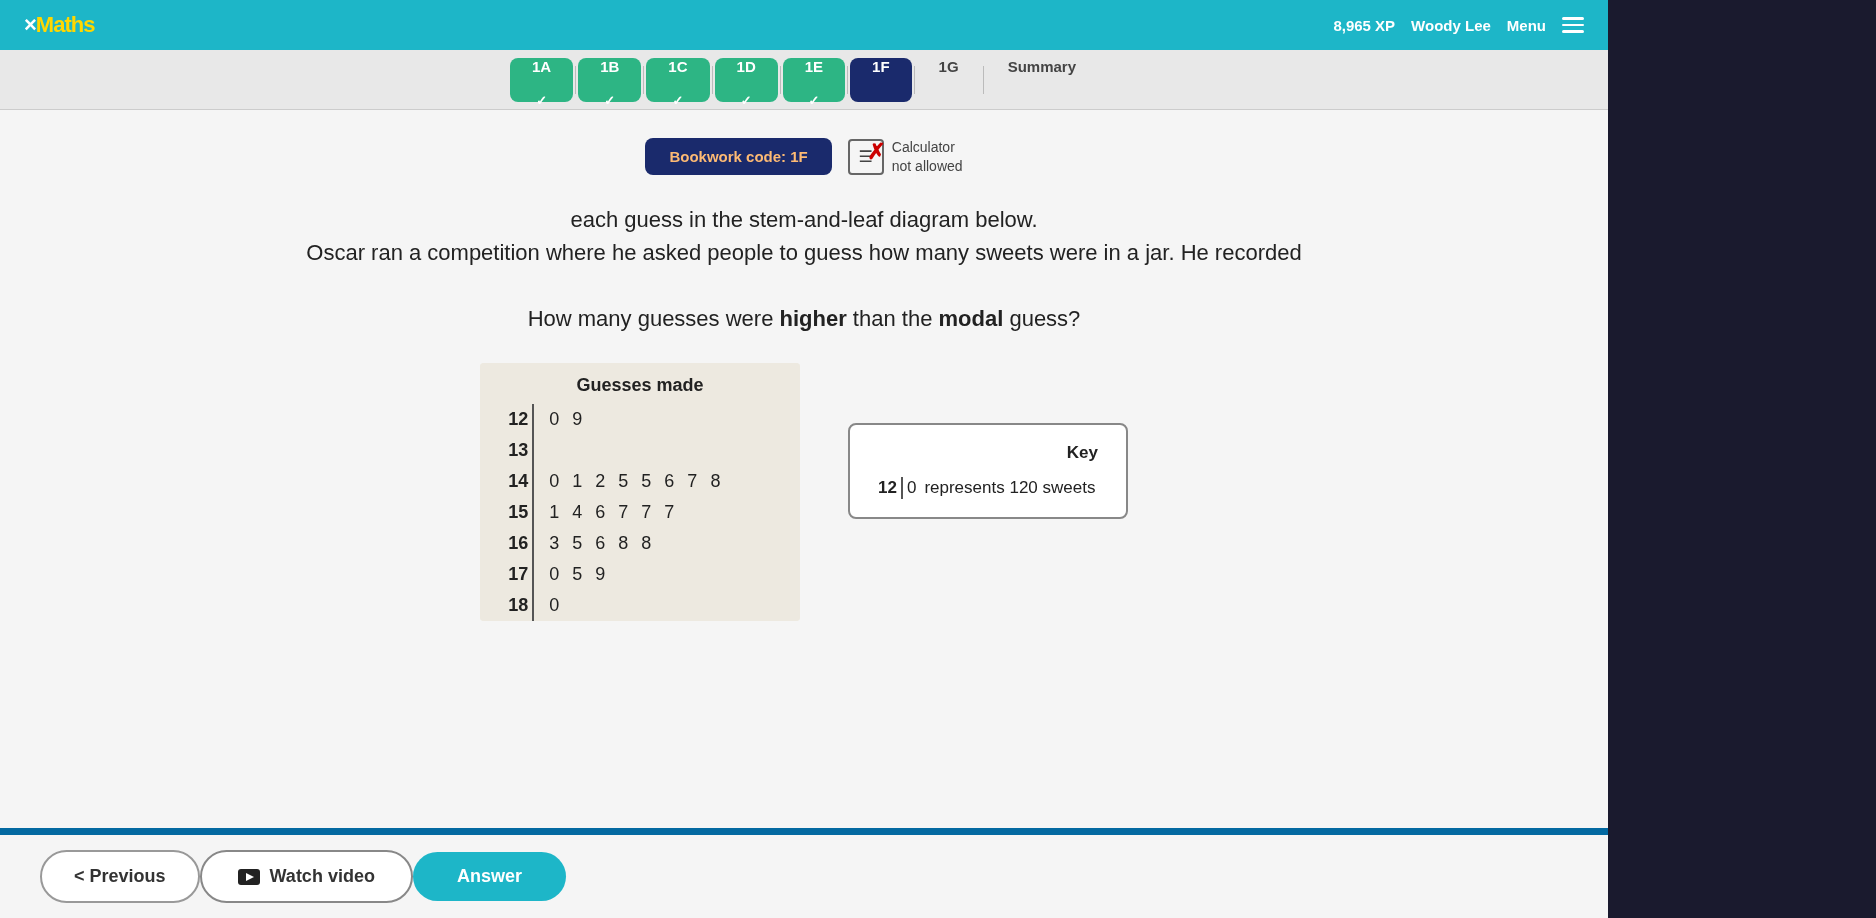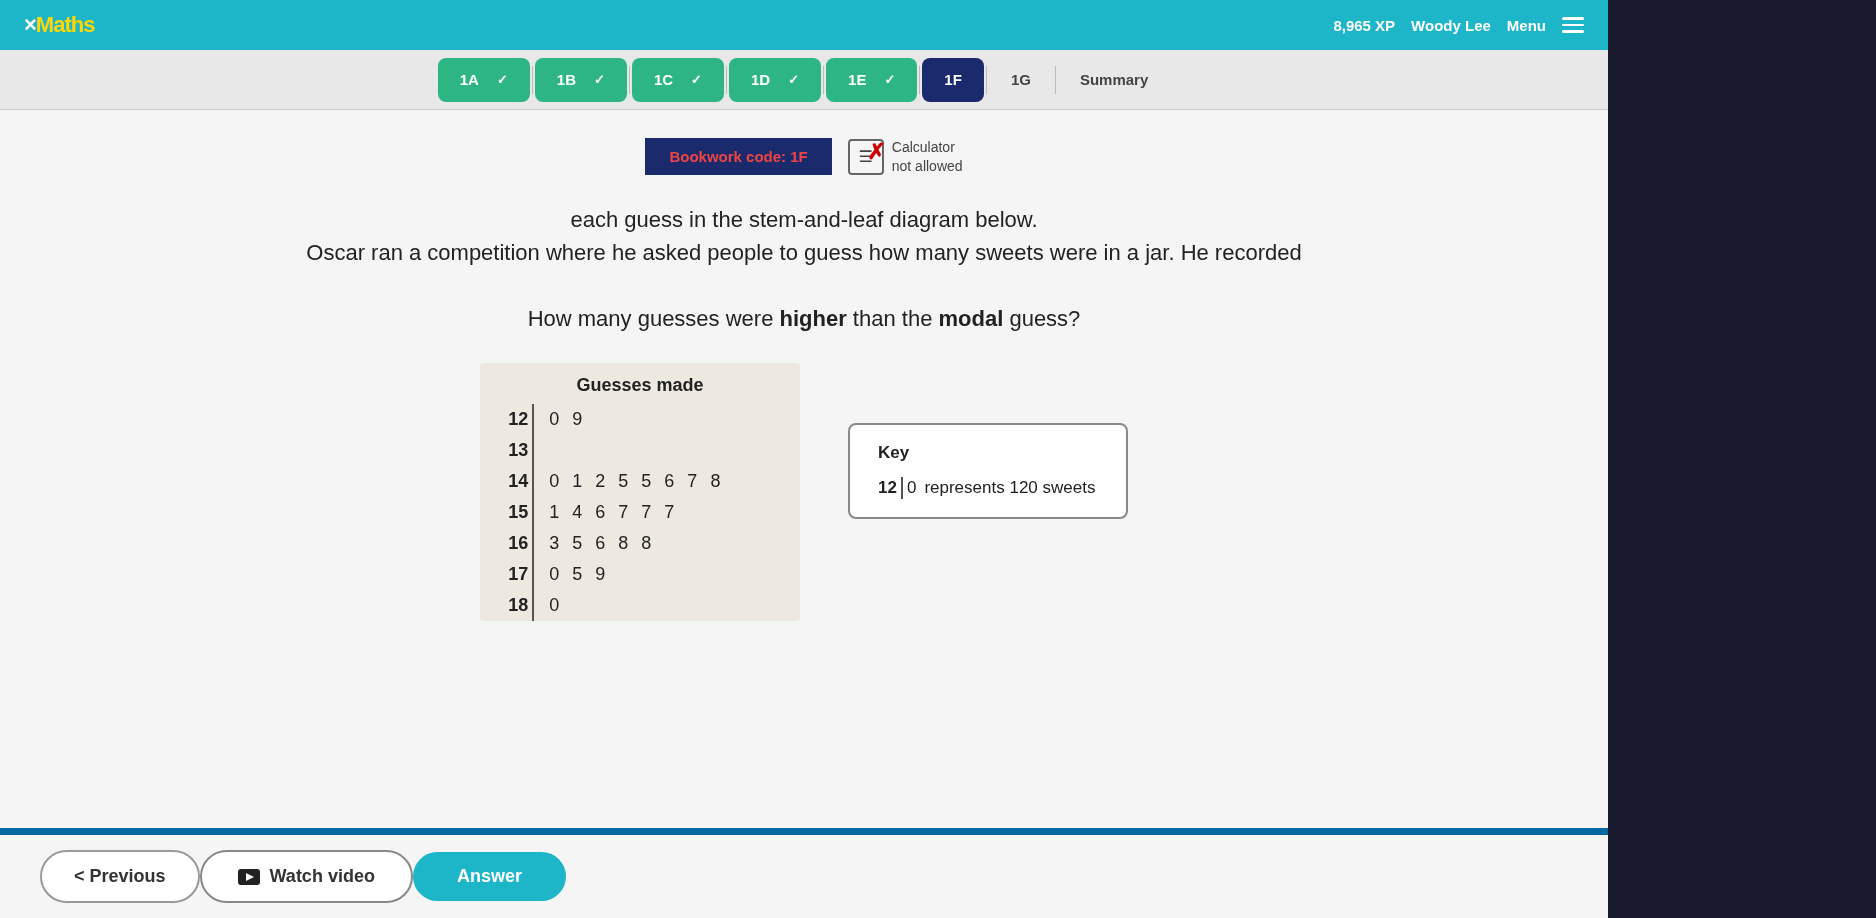--- a/index.html
+++ b/index.html
@@ -77,20 +77,21 @@
       display: flex;
       align-items: center;
       gap: 18px;
       font-size: 15px;
       font-weight: 600;
       cursor: pointer;
       border-radius: 8px;
       color: #333;
       background: transparent;
       border: none;
+      flex-direction: column;
     }
     .tab-item.completed {
       background: #2db584;
       color: white;
       border-radius: 8px;
     }
     .tab-item.active {
       background: #1a2a6c;
       color: white;
       border-radius: 8px;
@@ -119,23 +120,23 @@
     }
     
     .bookwork-bar {
       display: flex;
       align-items: center;
       gap: 16px;
       margin-bottom: 28px;
     }
     .bookwork-badge {
       background: #1a2a6c;
-      color: #ef4444;
+      color: #fdba74;
       padding: 10px 24px;
-      border-radius: 0;
+      border-radius: 8px;
       font-size: 15px;
       font-weight: 700;
     }
     .calculator-box {
       display: flex;
       align-items: center;
       gap: 8px;
       font-size: 14px;
       color: #333;
     }
@@ -224,21 +225,21 @@
     
     .key-box {
       border: 2px solid #888;
       border-radius: 8px;
       padding: 18px 28px;
       background: white;
       min-width: 280px;
       margin-top: 60px;
     }
     .key-title {
-      text-align: left;
+      text-align: right;
       font-size: 17px;
       font-weight: 700;
       margin-bottom: 14px;
       color: #222;
     }
     .key-content {
       display: flex;
       align-items: center;
       font-size: 17px;
       color: #222;

